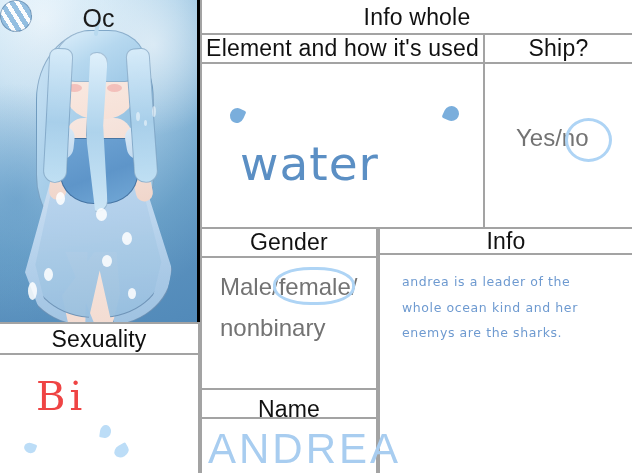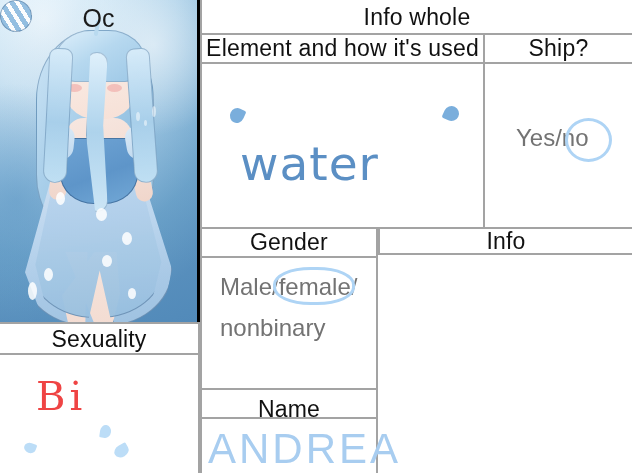--- a/index.html
+++ b/index.html
@@ -265,20 +265,27 @@
   <div class="cell hdr" style="left:378px;top:227px;width:254px;height:28px;border-right:none;">
     <span>Info</span>
   </div>
 
   <div class="cell body-cell" style="left:200px;top:256px;width:178px;height:134px;">
     <div style="position:absolute;left:18px;top:15px;" class="plain">Male/female/</div>
     <div style="position:absolute;left:18px;top:56px;" class="plain">nonbinary</div>
     <div class="circle-mark" style="left:71px;top:9px;width:82px;height:38px;border-radius:46%;"></div>
   </div>
 
+  <div class="cell body-cell" style="left:378px;top:253px;width:254px;height:220px;border-right:none;border-bottom:none;">
+    <div class="hand-info" style="position:absolute;left:22px;top:14px;width:216px;">
+      <div>andrea is a leader of the</div>
+      <div>whole ocean kind and her</div>
+      <div>enemys are the sharks.</div>
+    </div>
+  </div>
 
   <div class="cell hdr" style="left:200px;top:388px;width:178px;height:42px;">
     <span>Name</span>
   </div>
 
   <div class="cell body-cell" style="left:200px;top:417px;width:178px;height:56px;border-bottom:none;">
     <div class="hand-name" style="position:absolute;left:6px;top:6px;white-space:nowrap;">ANDREA</div>
   </div>
 
 </div>

